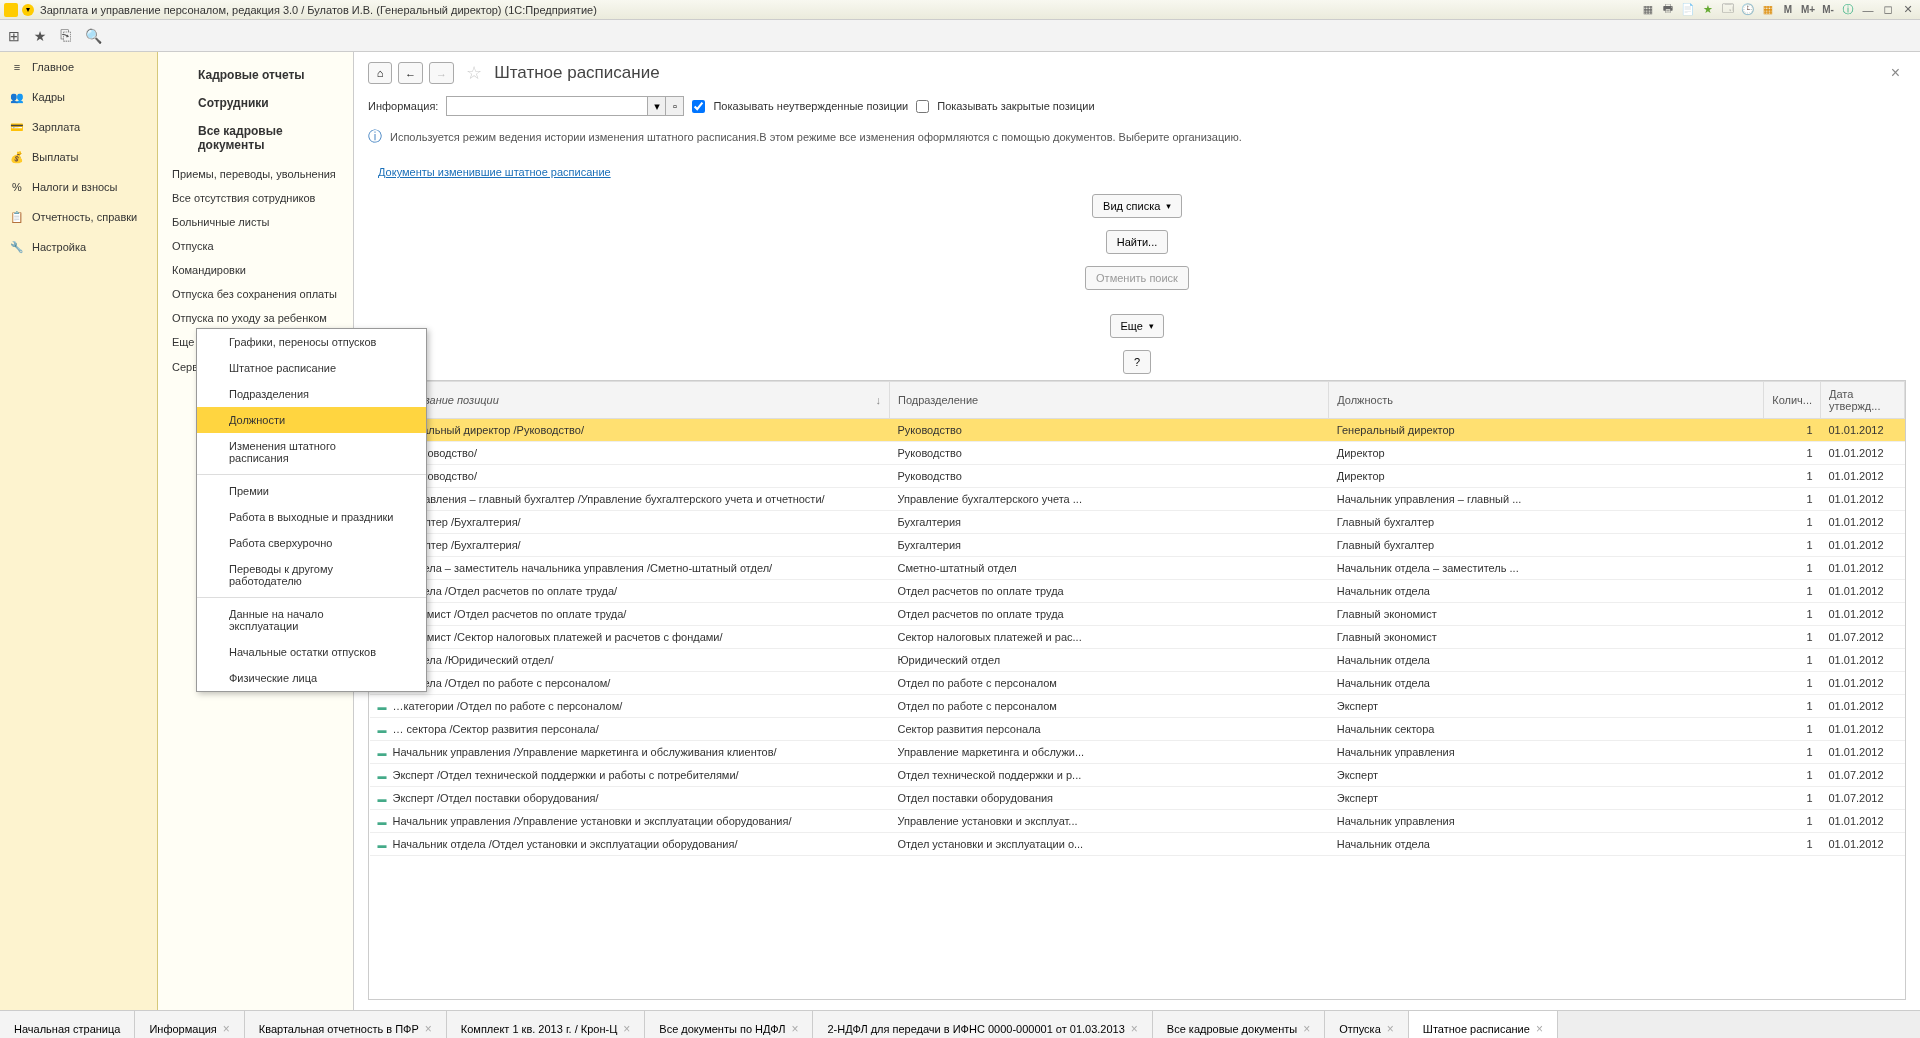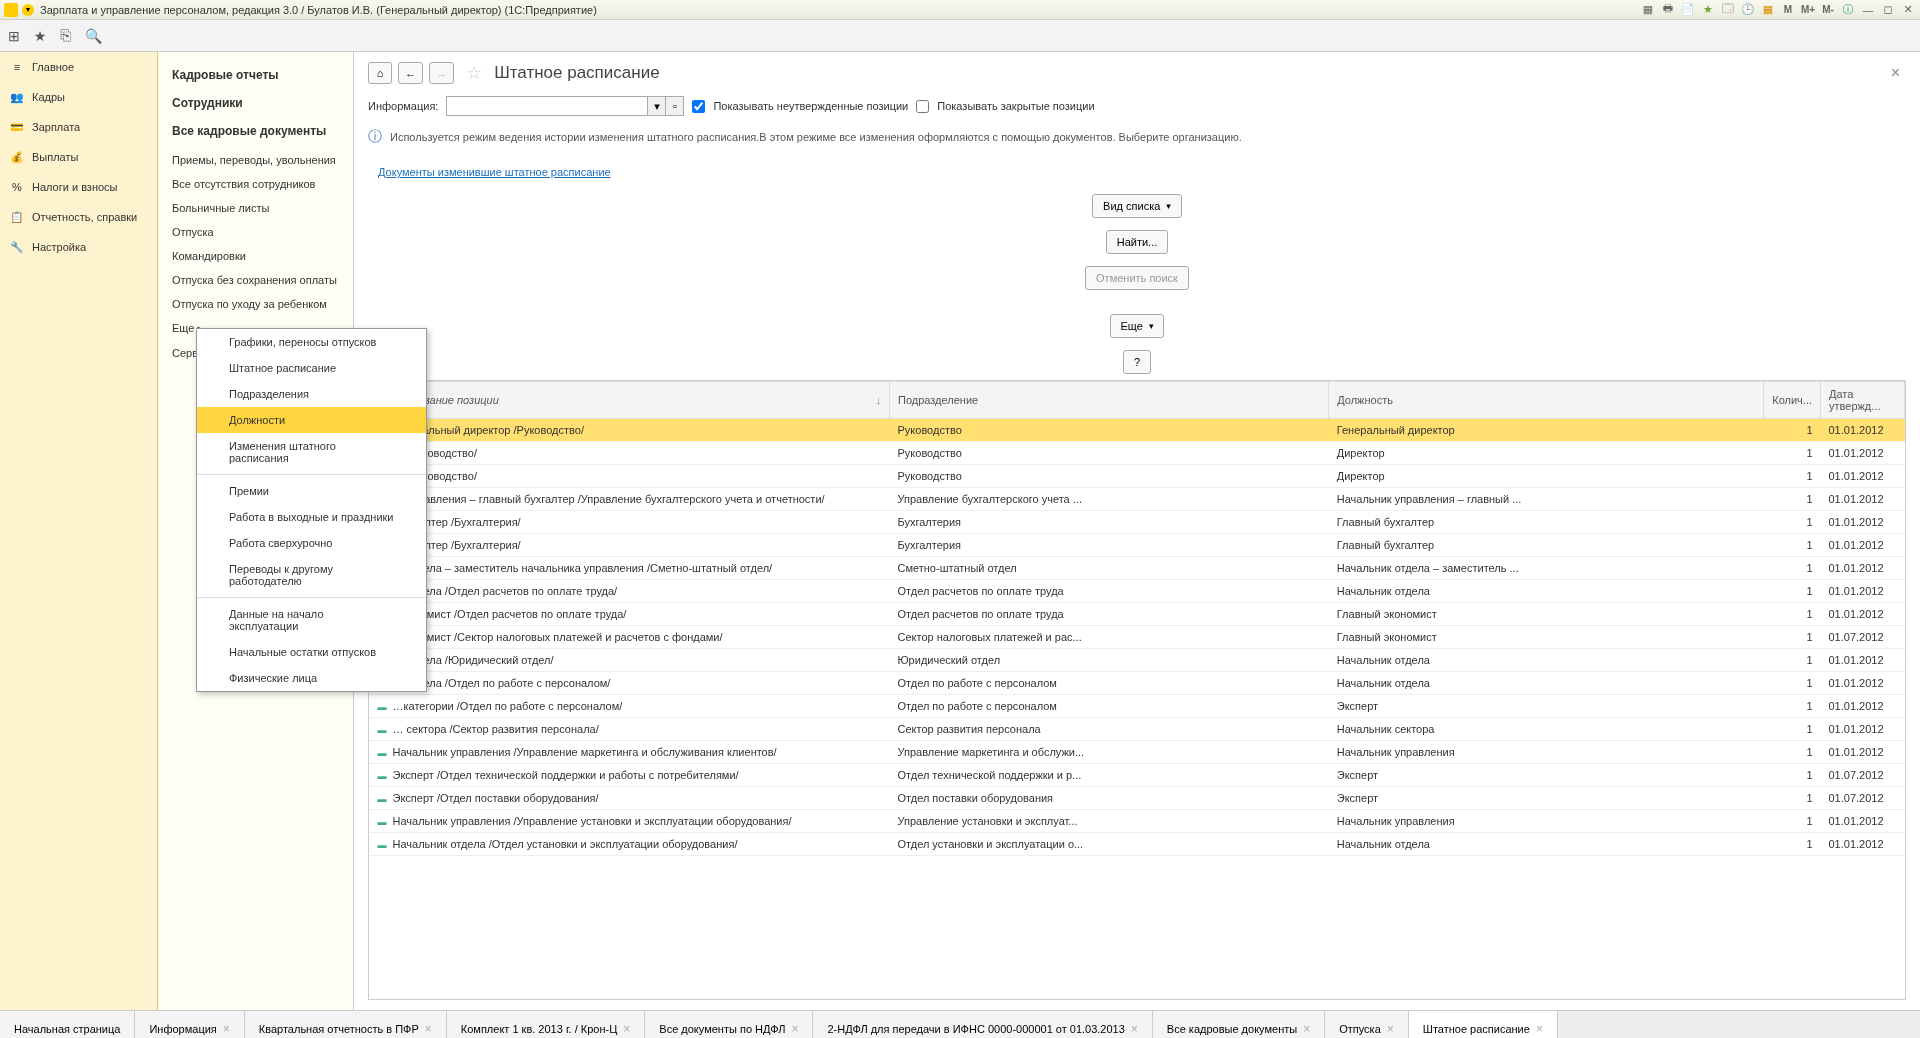--- a/index.html
+++ b/index.html
@@ -21,21 +21,21 @@
 
 .main { display: flex; height: calc(100vh - 20px - 32px - 28px); }
 
 
 .nav { width: 158px; background: #fdf3cf; border-right: 1px solid #d6c87a; }
 .nav-item { display: flex; align-items: center; padding: 8px 10px; gap: 8px; cursor: pointer; color: #333; }
 .nav-icon { width: 14px; height: 14px; display: flex; align-items: center; justify-content: center; }
 
 
 .subnav { width: 196px; background: #fffef5; border-right: 1px solid #ccc; padding: 12px 0; }
-.subnav-header { font-weight: bold; padding: 4px 14px 10px; color: #333; font-size: 12px; }
+.subnav-header { font-weight: bold; padding: 4px 14px 10px; color: #333; font-size: 12px; margin-left: 26px; }
 .subnav-item { padding: 6px 14px; cursor: pointer; color: #333; }
 
 
 .content { flex: 1; background: #fff; display: flex; flex-direction: column; position: relative; }
 
 .content-header { display: flex; align-items: center; padding: 10px 14px 6px; gap: 6px; }
 .hbtn { border: 1px solid #aaa; background: #f8f8f8; padding: 4px 6px; cursor: pointer; border-radius: 3px; min-width:24px; text-align:center; }
 .page-title { font-size: 17px; color: #444; margin-left: 6px; }
 .close-x { margin-left: auto; font-size: 16px; color: #888; cursor: pointer; padding: 0 6px; }
 

